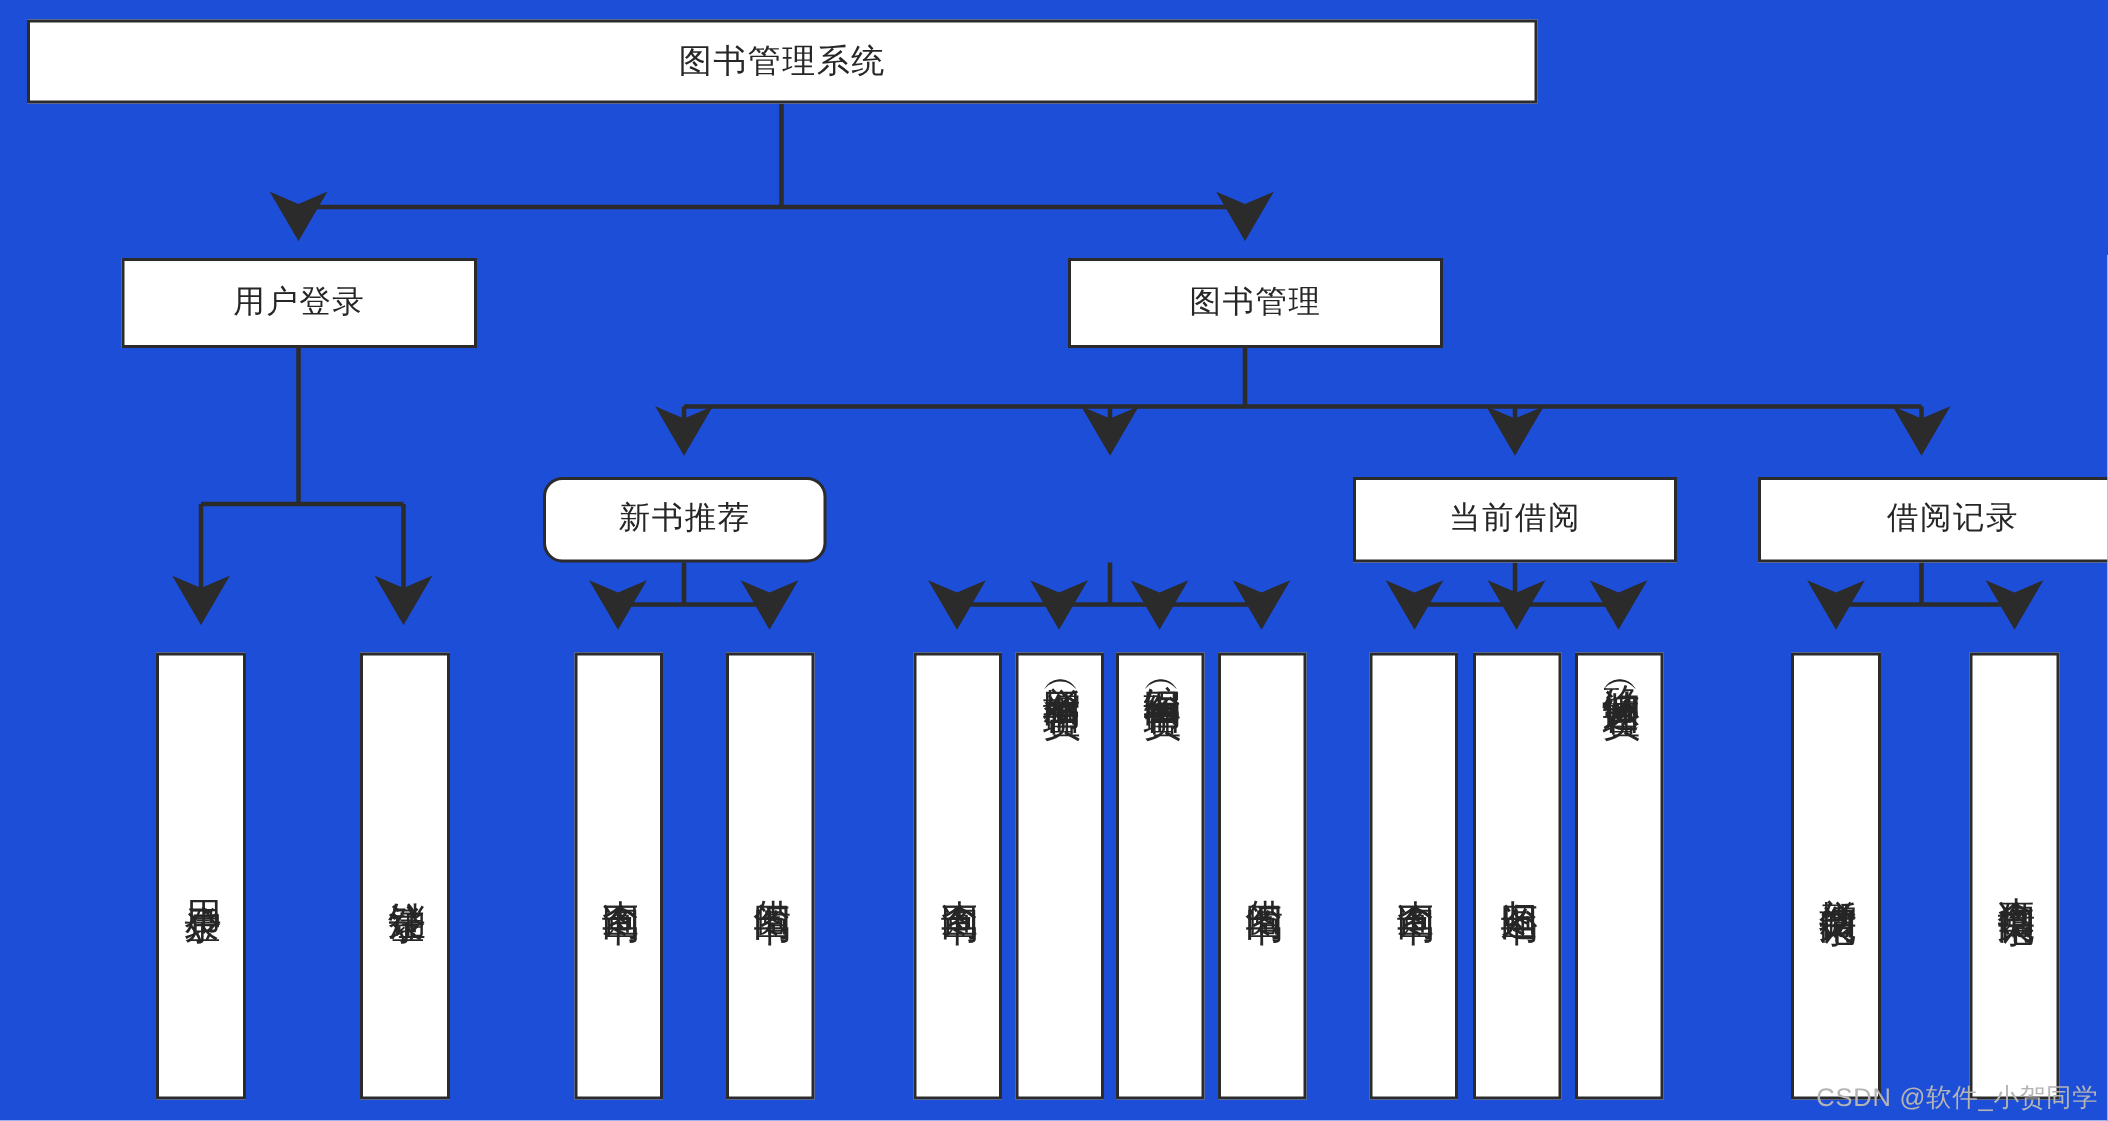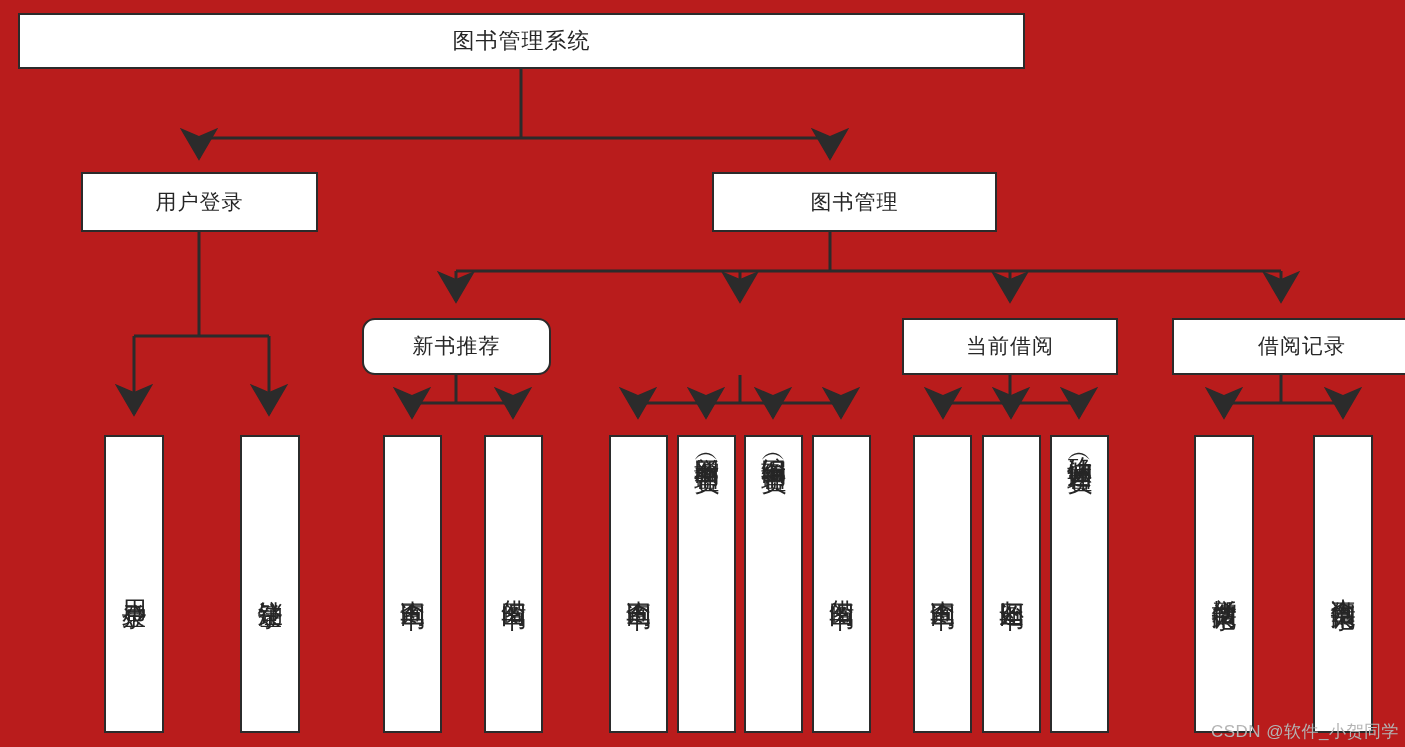--- a/index.html
+++ b/index.html
@@ -8,21 +8,21 @@
     padding: 0;
     background: #ffffff;
   }
   body {
     font-family: "Liberation Sans", "DejaVu Sans", sans-serif;
   }
   #diagram-root {
     position: relative;
     width: 1405px;
     height: 747px;
-    background: #b91c1c;
+    background: #1d4ed8;
     overflow: hidden;
   }
   #edge-layer {
     position: absolute;
     left: 0;
     top: 0;
     width: 1405px;
     height: 747px;
     pointer-events: none;
   }
@@ -136,21 +136,21 @@
   </svg>
 
   <div class="node horiz" id="node-root" style="left:18px; top:13px; width:1007px; height:56px;">
     <span class="label">图书管理系统</span>
   </div>
 
   <div class="node horiz" style="left:81px; top:172px; width:237px; height:60px;">
     <span class="label">用户登录</span>
   </div>
 
-  <div class="node horiz" style="left:712px; top:172px; width:285px; height:60px;">
+  <div class="node horiz" style="left:712px; top:172px; width:250px; height:60px;">
     <span class="label">图书管理</span>
   </div>
 
   <div class="node horiz" style="left:362px; top:318px; width:189px; height:57px;border-radius:13px;">
     <span class="label">新书推荐</span>
   </div>
 
 
   <div class="node horiz" style="left:902px; top:318px; width:216px; height:57px;">
     <span class="label">当前借阅</span>

